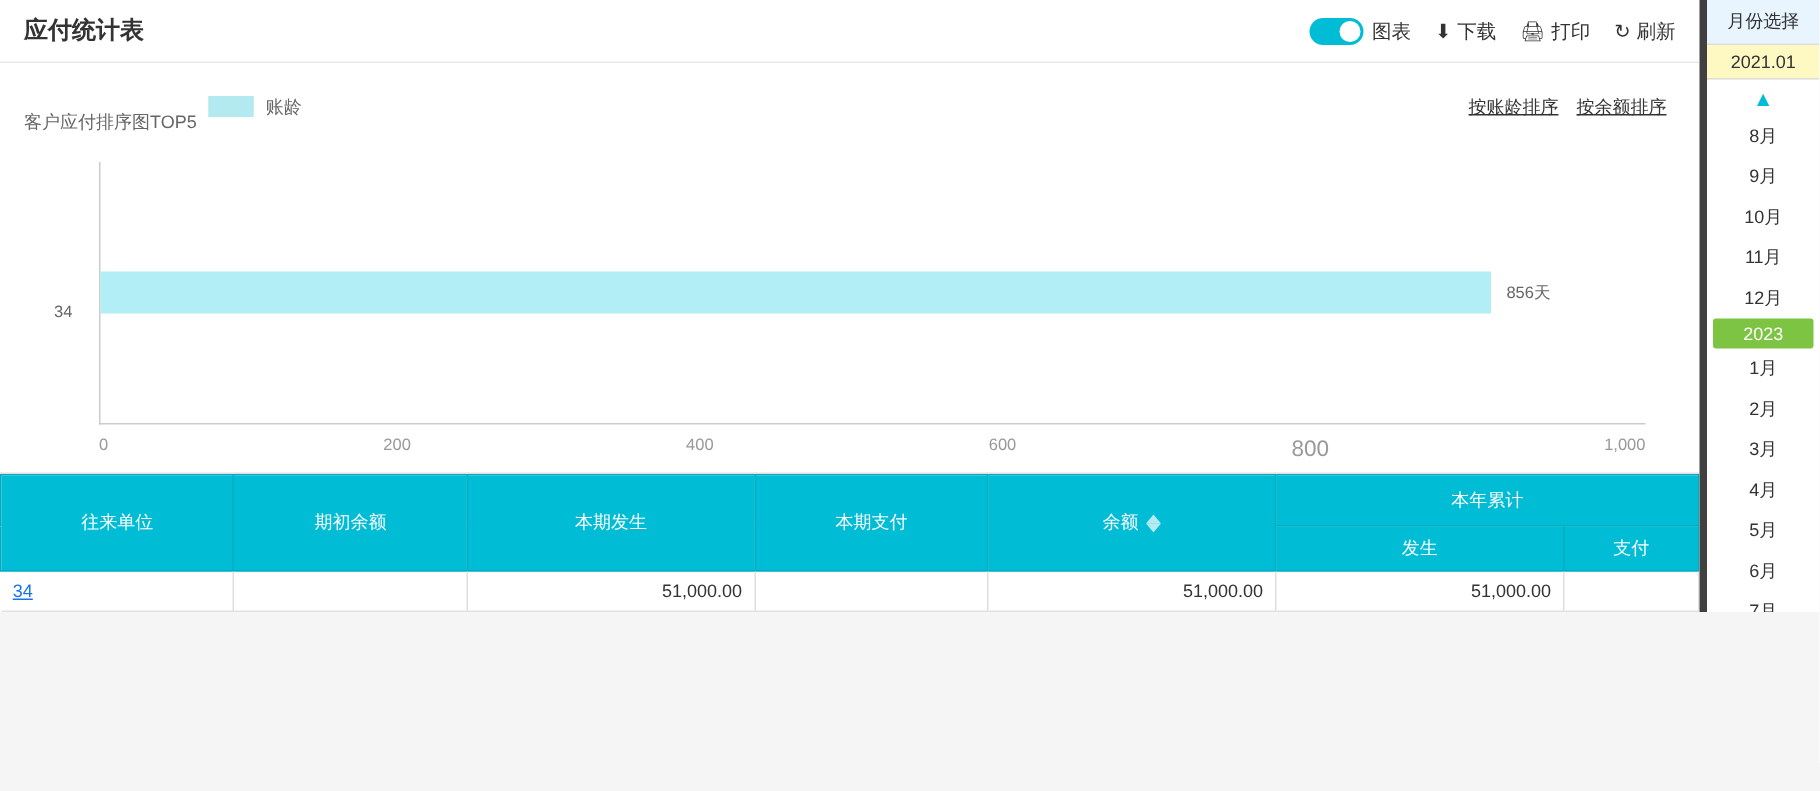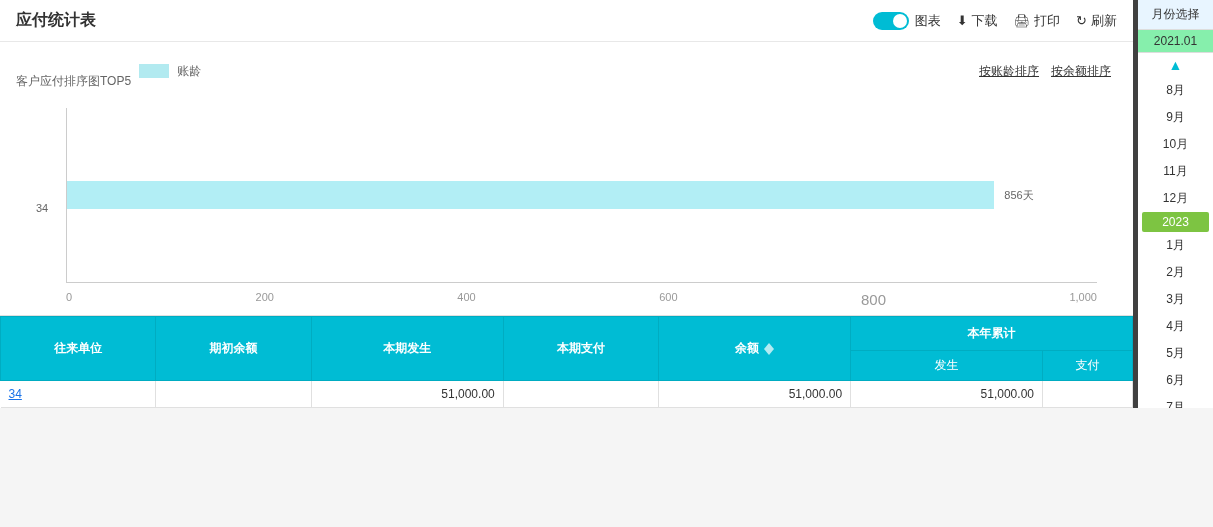--- a/index.html
+++ b/index.html
@@ -29,31 +29,31 @@
     .legend-text { font-size: 12px; color: #666; }
     .sort-buttons { display: flex; gap: 0; }
     .sort-btn { font-size: 12px; color: #333; cursor: pointer; padding: 2px 6px; text-decoration: underline; }
 
     
     .chart-area { flex: 1; position: relative; min-height: 0; }
 
     
     .table-section { background: #fff; border-top: 1px solid #e0e0e0; }
     table { width: 100%; border-collapse: collapse; }
-    .table-header-row th { background: #00bcd4; color: #fff; text-align: center; padding: 8px 4px; font-size: 12px; font-weight: bold; border: 1px solid #00acc1; margin-top: 44px; }
+    .table-header-row th { background: #00bcd4; color: #fff; text-align: center; padding: 8px 4px; font-size: 12px; font-weight: normal; border: 1px solid #00acc1; margin-top: 44px; }
     .table-sub-row th { background: #00bcd4; color: #fff; text-align: center; padding: 6px 4px; font-size: 12px; font-weight: normal; border: 1px solid #00acc1; }
     .table-data-row td { text-align: right; padding: 6px 8px; font-size: 12px; border-bottom: 1px solid #e0e0e0; border-right: 1px solid #e0e0e0; }
     .table-data-row td:first-child { text-align: left; }
     .link-cell { color: #1a73e8; text-decoration: underline; cursor: pointer; }
     .amount-cell { color: #333; }
 
     
     .sidebar { width: 80px; background: #fff; border-left: 5px solid #404040; display: flex; flex-direction: column; }
     .sidebar-header { background: #e8f5ff; padding: 6px 8px; text-align: center; font-size: 12px; color: #333; border-bottom: 1px solid #ddd; }
-    .sidebar-date { background: #86efac; padding: 4px 8px; text-align: center; font-size: 12px; color: #333; border-bottom: 1px solid #ddd; }
+    .sidebar-date { background: #fef9c3; padding: 4px 8px; text-align: center; font-size: 12px; color: #333; border-bottom: 1px solid #ddd; }
     .sidebar-nav { display: flex; flex-direction: column; overflow-y: auto; flex: 1; }
     .nav-arrow { text-align: center; padding: 4px; cursor: pointer; color: #00bcd4; font-size: 14px; }
     .nav-month { padding: 5px 8px; text-align: center; font-size: 12px; color: #333; cursor: pointer; }
     .nav-month.year-badge { background: #7dc442; color: #fff; padding: 3px 6px; margin: 0 4px; border-radius: 2px; }
   </style>
 </head>
 <body>
 
 <div class="app-container">
 

